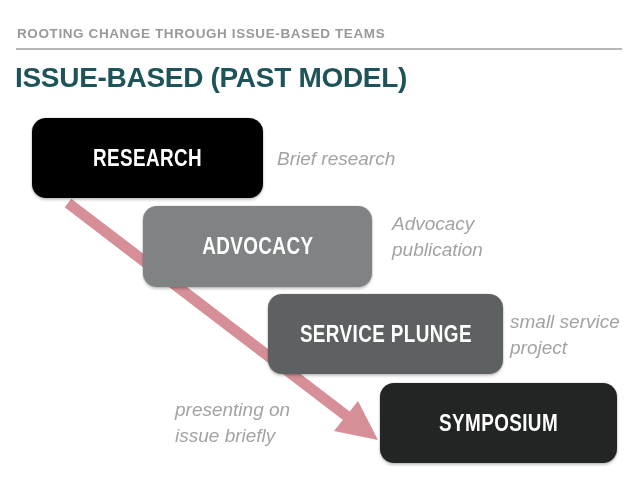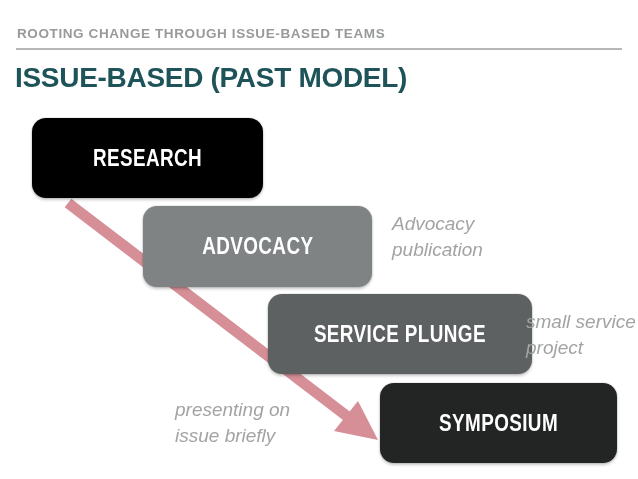--- a/index.html
+++ b/index.html
@@ -59,53 +59,54 @@
   .box-label {
     color: #ffffff;
     font-weight: 700;
     font-size: 23px;
     letter-spacing: 0.5px;
     transform: scaleX(0.82);
     white-space: nowrap;
   }
   .box-research  { left: 32px;  top: 118px; width: 231px; height: 80px; }
   .box-advocacy  { left: 143px; top: 206px; width: 229px; height: 81px; }
-  .box-service   { left: 268px; top: 294px; width: 264px; height: 80px; }
+  .box-service   { left: 268px; top: 294px; width: 235px; height: 80px; }
   .box-symposium { left: 380px; top: 383px; width: 237px; height: 80px; }
   .note {
     position: absolute;
     font-style: italic;
     font-size: 19px;
     line-height: 1.38;
     color: #a2a4a3;
     white-space: pre-line;
     z-index: 2;
   }
   .note-research  { left: 277px; top: 146px; }
   .note-advocacy  { left: 392px; top: 211px; }
-  .note-service   { left: 526px; top: 309px; }
+  .note-service   { left: 510px; top: 309px; }
   .note-symposium { left: 175px; top: 397px; }
 </style>
 </head>
 <body>
 
 <div class="slide">
 
   <div class="kicker">ROOTING CHANGE THROUGH ISSUE-BASED TEAMS</div>
   <div class="divider"></div>
   <h1 class="title">ISSUE-BASED (PAST MODEL)</h1>
 
   <svg class="arrow-svg" viewBox="0 0 638 479">
     <line x1="68" y1="203" x2="348" y2="417" stroke-width="11" stroke="#d68e97"></line>
     <polygon points="378,440 334,431 358,401" fill="#d68e97"></polygon>
   </svg>
 
   <div class="step-box box-research" style="background: #000000;">
     <span class="box-label">RESEARCH</span>
   </div>
+  <div class="note note-research">Brief research</div>
 
   <div class="step-box box-advocacy" style="background: rgb(127, 131, 132);">
     <span class="box-label">ADVOCACY</span>
   </div>
   <div class="note note-advocacy">Advocacy
 publication</div>
 
   <div class="step-box box-service" style="background: rgb(93, 97, 98);">
     <span class="box-label">SERVICE PLUNGE</span>
   </div>

